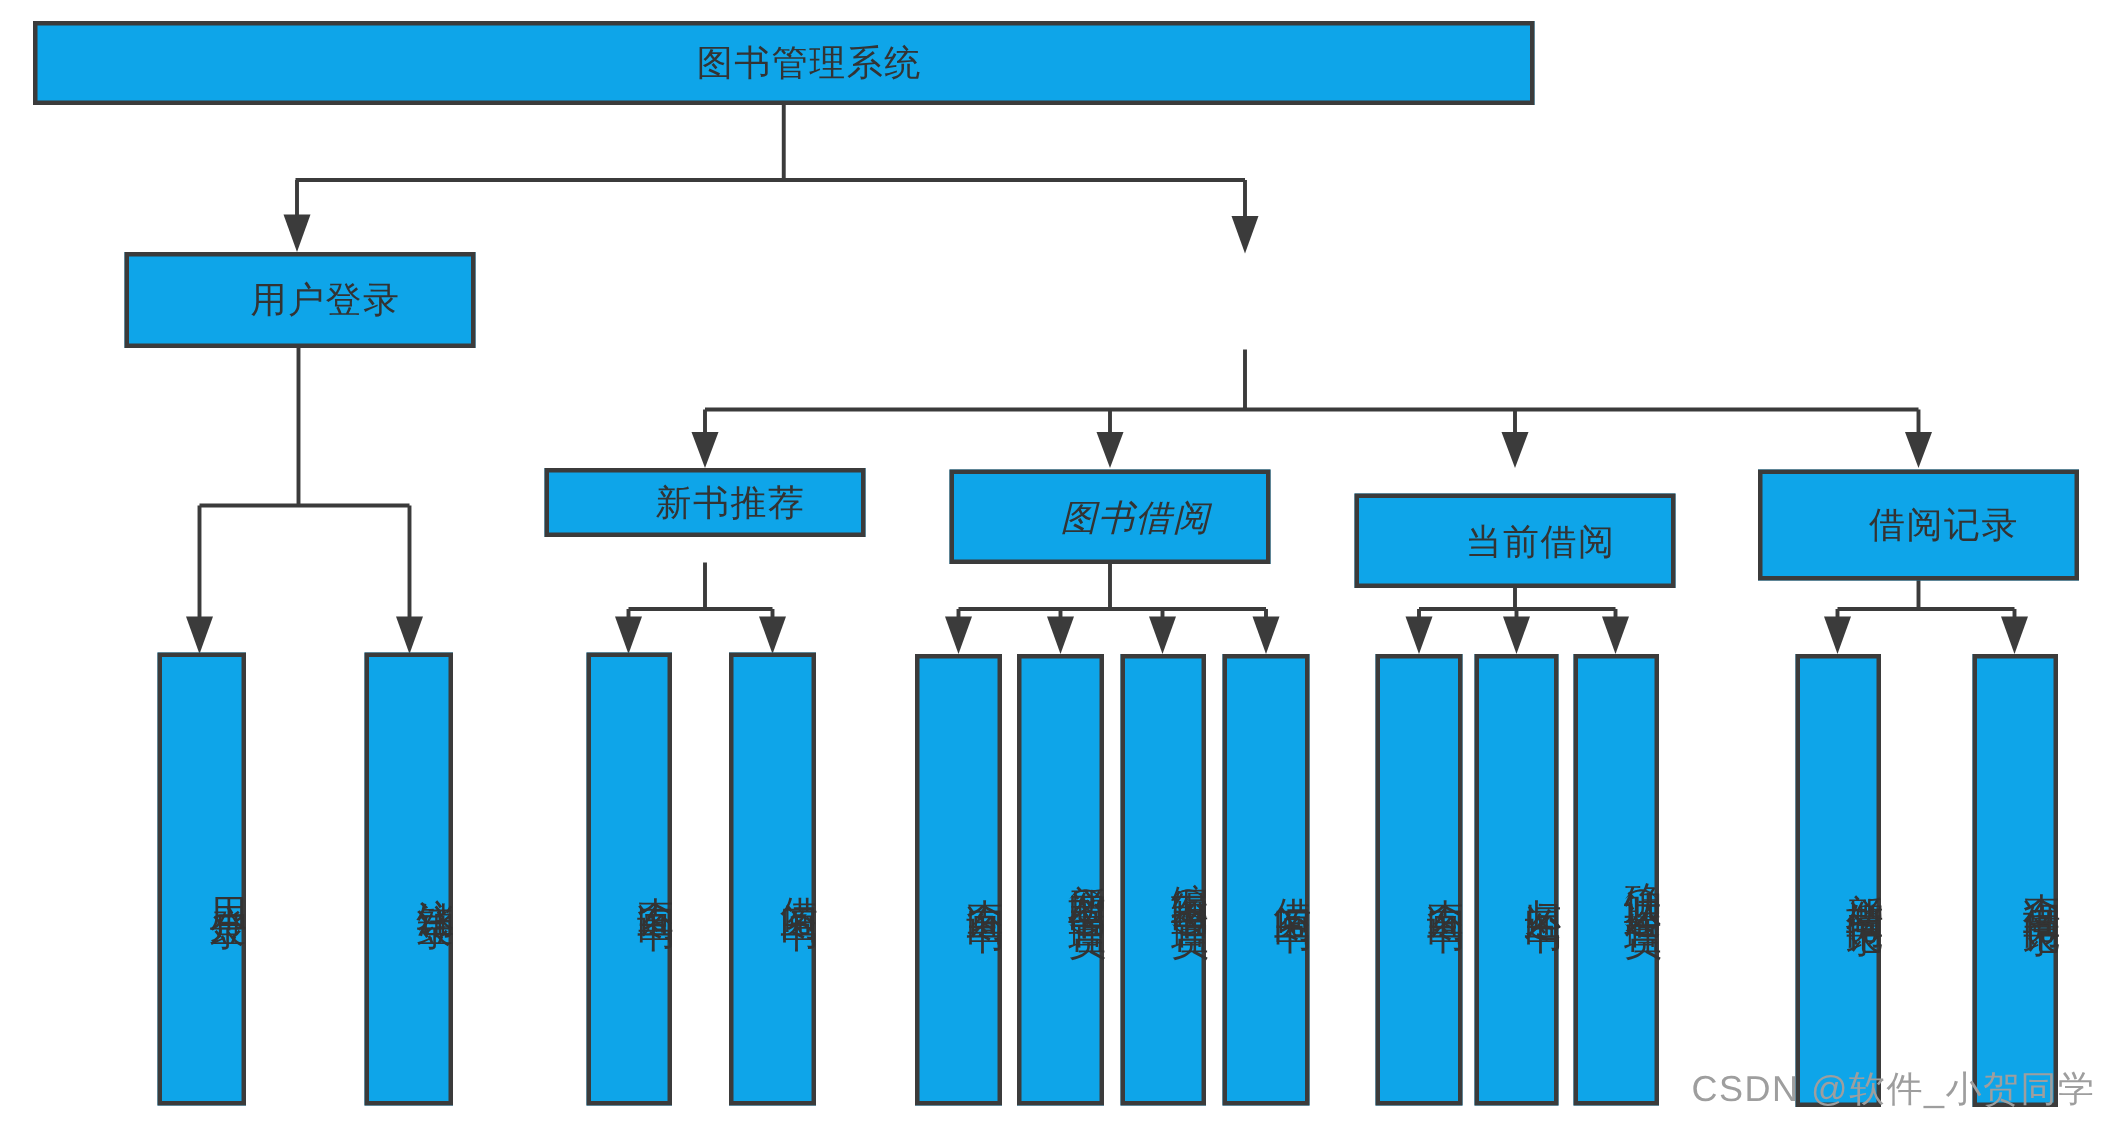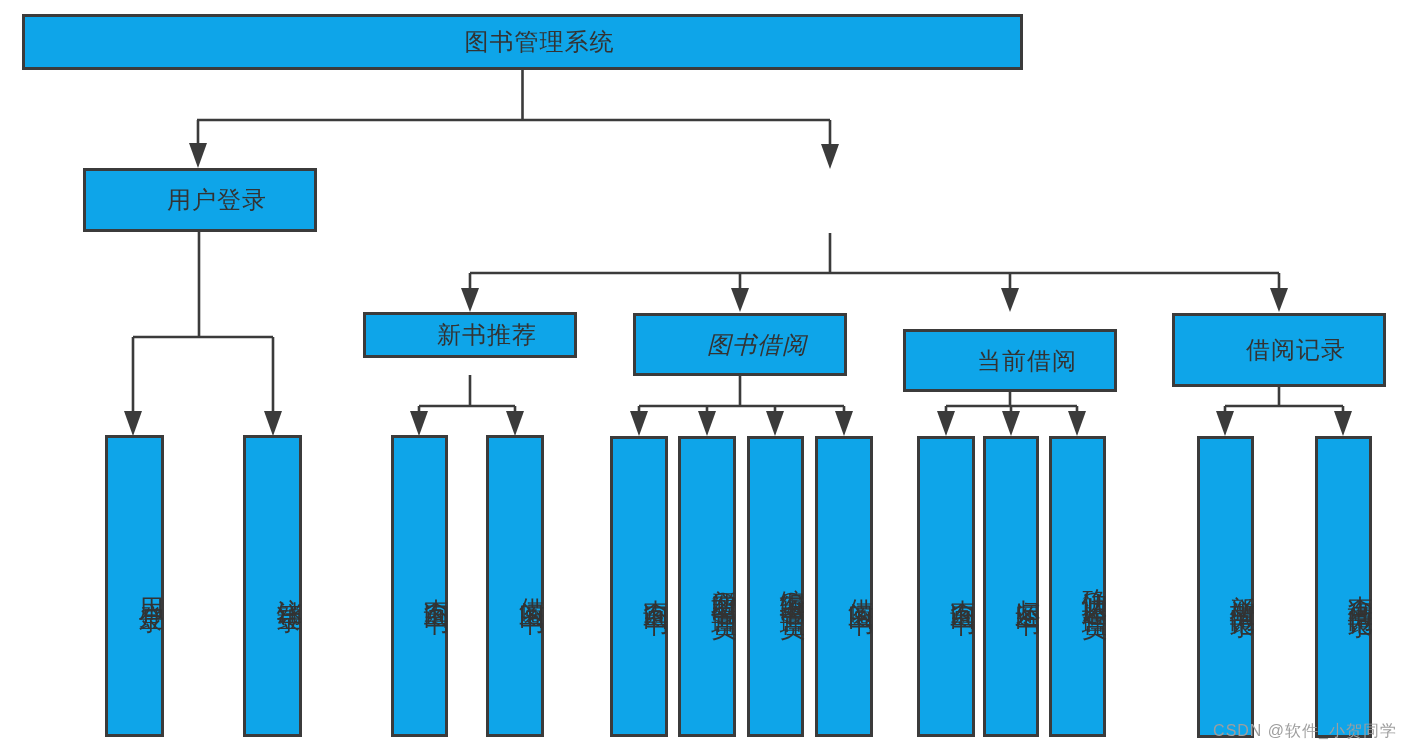--- a/index.html
+++ b/index.html
@@ -33,21 +33,21 @@
     writing-mode: vertical-rl;
     text-orientation: mixed;
     letter-spacing: 4px;
     line-height: 1.05;
     white-space: nowrap;
   }
   .watermark {
     position: absolute;
     right: 8px;
     bottom: 5px;
-    font-size: 16px;
+    font-size: 24px;
     color: #9e9e9e;
     letter-spacing: 1px;
     z-index: 5;
     white-space: nowrap;
   }
 </style>
 </head>
 <body>
 
 <div id="canvas">

